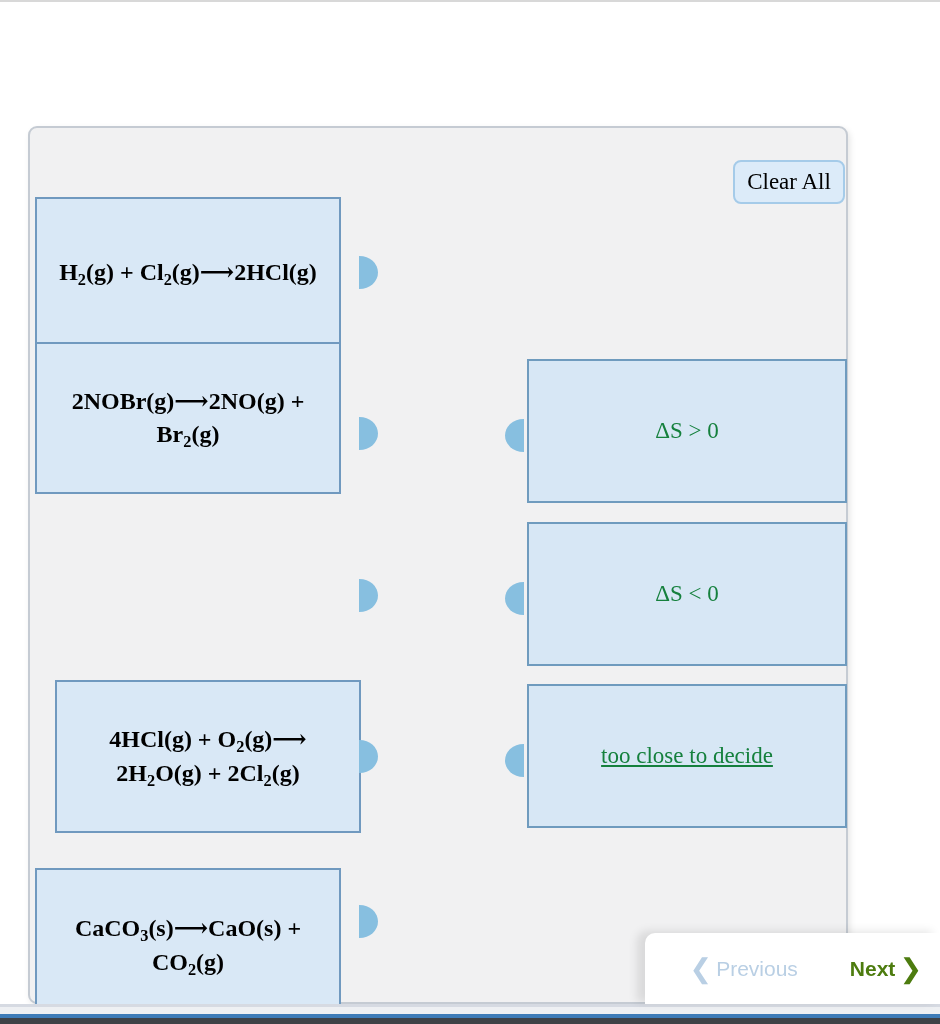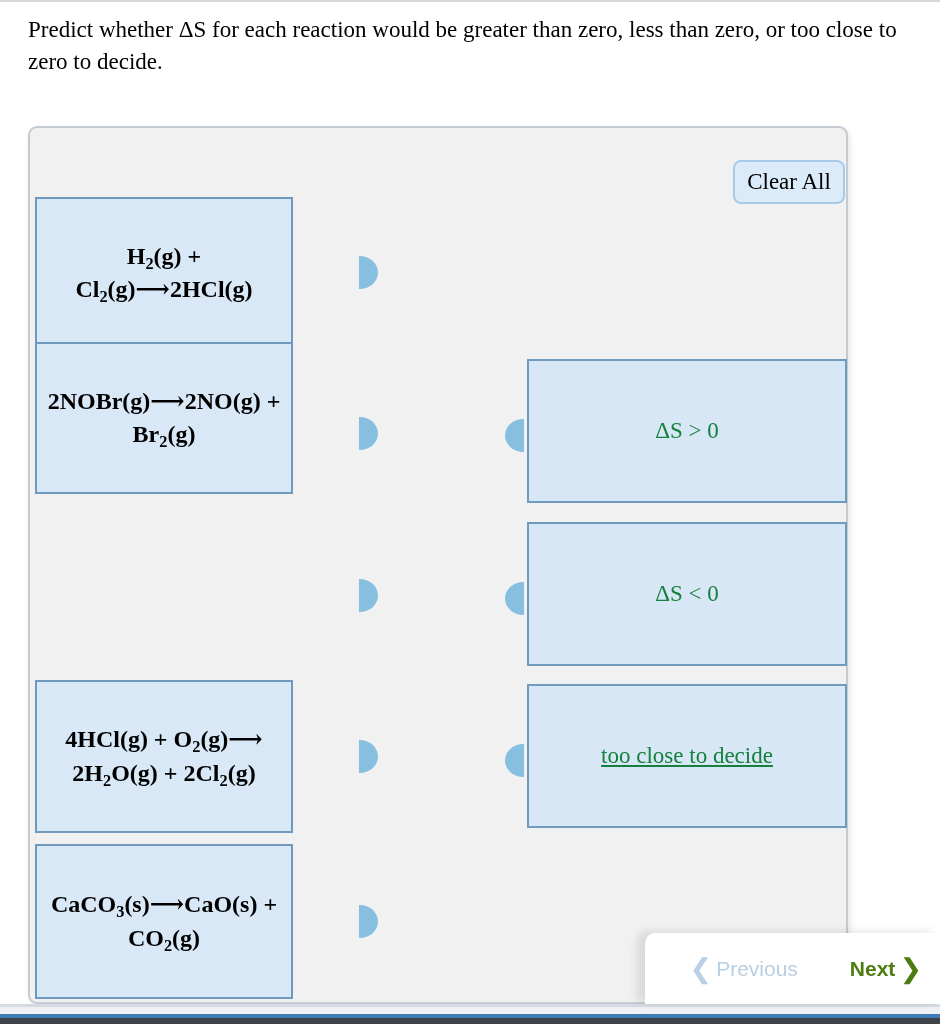--- a/index.html
+++ b/index.html
@@ -52,40 +52,40 @@
     color: #000;
     display: flex;
     align-items: center;
     justify-content: center;
     cursor: pointer;
     margin-top: 22px;
   }
   .card {
     position: absolute;
     left: 5px;
-    width: 258px;
+    width: 306px;
     background: #d9e8f6;
     border: 2px solid #7099bf;
     box-sizing: border-box;
     display: flex;
     align-items: center;
     justify-content: center;
     text-align: center;
     font-weight: bold;
     font-size: 24px;
     line-height: 1.38;
     color: #000;
     padding: 4px 10px;
     cursor: grab;
   }
   .card-1 { top:  69px; height: 152px; }
   .card-2 { top: 214px; height: 152px; }
   .card-3 { top: 391px; height: 153px; }
-  .card-4 { top: 552px; height: 153px; }
-  .card-5 { top: 716px; height: 155px; }
+  .card-4 { top: 552px; height: 153px; margin-left: 20px; }
+  .card-5 { top: 740px; height: 155px; }
   .knob-right {
     position: absolute;
     left: 329px;
     width: 19px; height: 33px;
     background: #87bfe0;
     border-radius: 0 19px 19px 0 / 0 17px 17px 0;
   }
   .knob-r1 { top: 128px; }
   .knob-r2 { top: 289px; }
   .knob-r3 { top: 451px; }
@@ -163,21 +163,20 @@
   .strip-blue   { position: absolute; left: 0; top: 1014px; width: 940px; height: 4px;  background: #3e7cb8; }
   .strip-dark   { position: absolute; left: 0; top: 1018px; width: 940px; height: 6px;  background: #3e4247; }
 </style>
 </head>
 <body>
 
 <div class="stage">
 
   <div class="top-hairline"></div>
 
-  <div class="instructions">Predict whether ΔS for each reaction would be greater than zero, less than zero, or too close to zero to decide.</div>
 
   <div class="panel">
 
     <button class="clear-all">Clear All</button>
 
     <div class="card card-1">
       <span>H<sub>2</sub>(g) + Cl<sub>2</sub>(g)⟶2HCl(g)</span>
     </div>
     <div class="knob-right knob-r1"></div>
 

